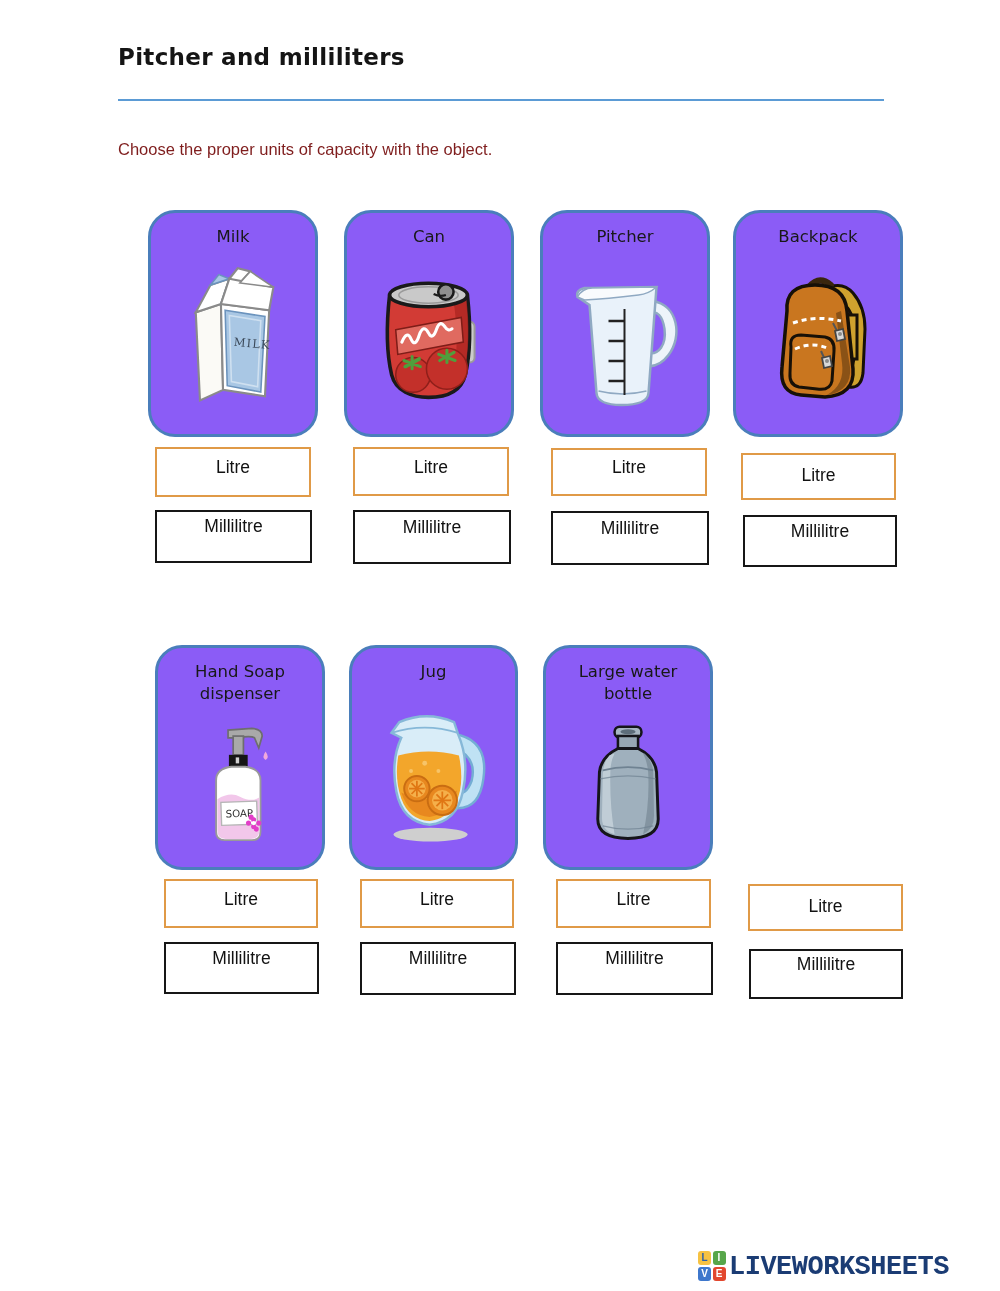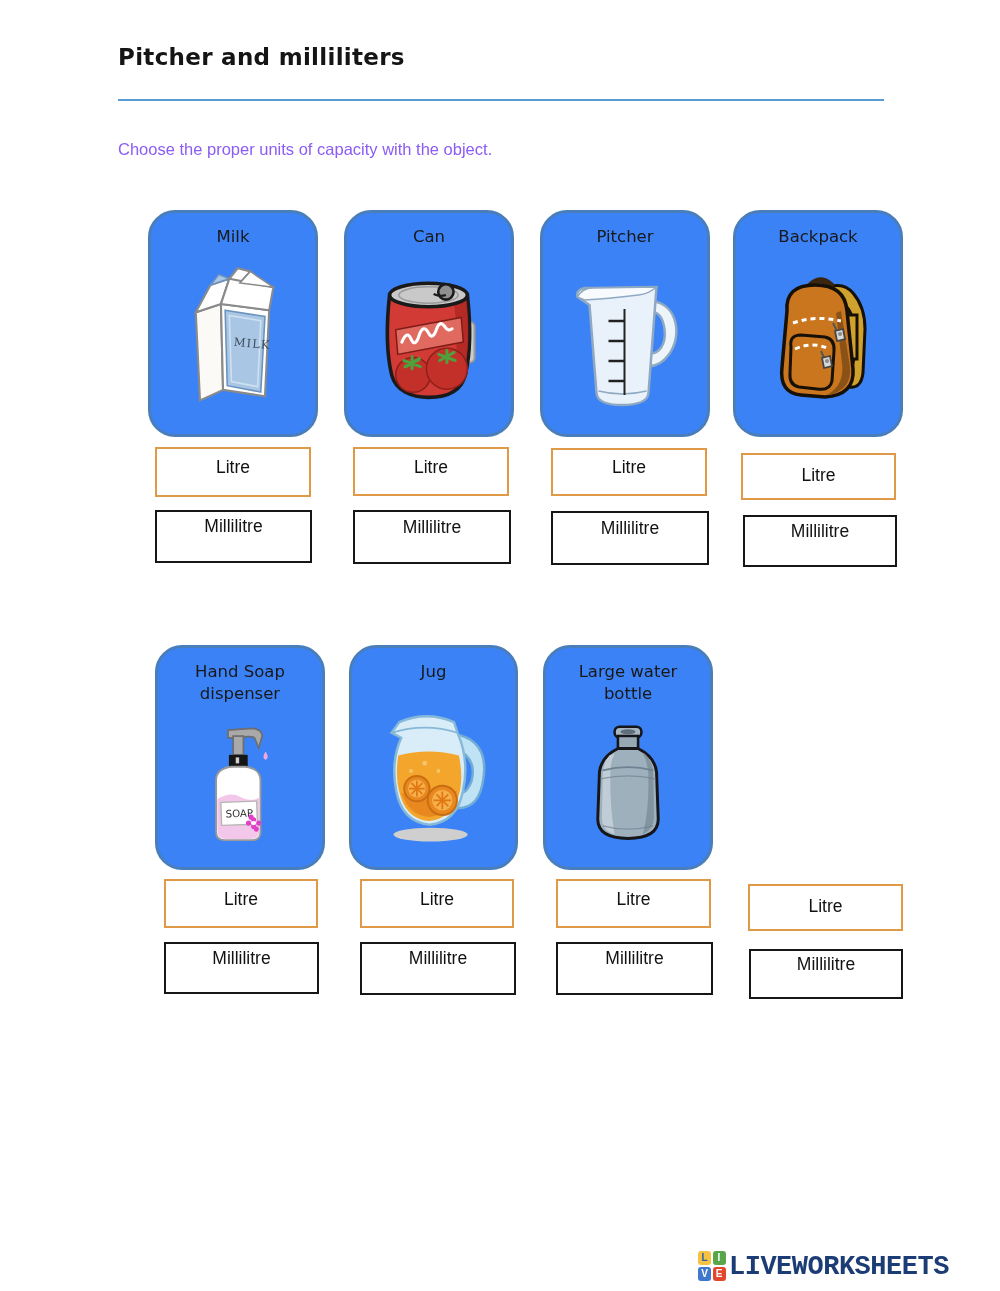--- a/index.html
+++ b/index.html
@@ -14,26 +14,26 @@
     position:absolute; left:118px; top:44px;
     font-family:"DejaVu Sans", sans-serif; font-weight:bold;
     font-size:23px; color:#151515; letter-spacing:0.3px;
   }
   .rule {
     position:absolute; left:118px; top:99px; width:766px; height:0;
     border-top:2px solid #5b9bd5;
   }
   .instruction {
     position:absolute; left:118px; top:140px;
-    font-size:16.5px; color:#8b5cf6;
+    font-size:16.5px; color:#7f1d1d;
   }
 
   
   .card {
-    position:absolute; background:#3b82f6;
+    position:absolute; background:#8b5cf6;
     border:3px solid #4a7ebb; border-radius:27px;
     display:flex; flex-direction:column; overflow:hidden;
   }
   .card-title {
     text-align:center; padding:13px 10px 0 10px;
     font-family:"DejaVu Sans", sans-serif;
     font-size:16.5px; line-height:1.35; color:#181818;
   }
   .art { flex:1; display:flex; align-items:center; justify-content:center; padding:2px 6px 8px 6px; }
 

